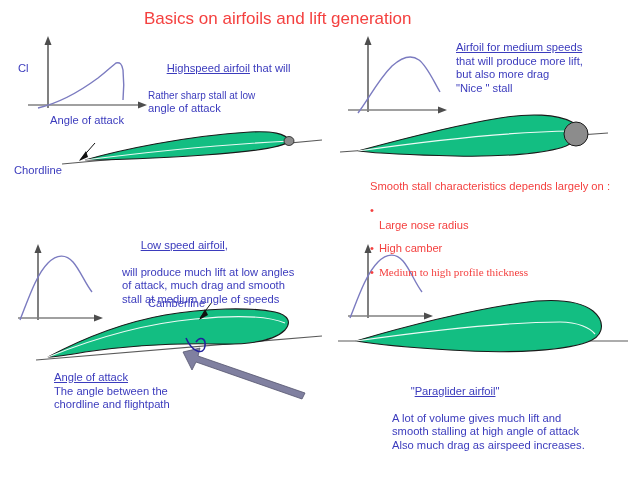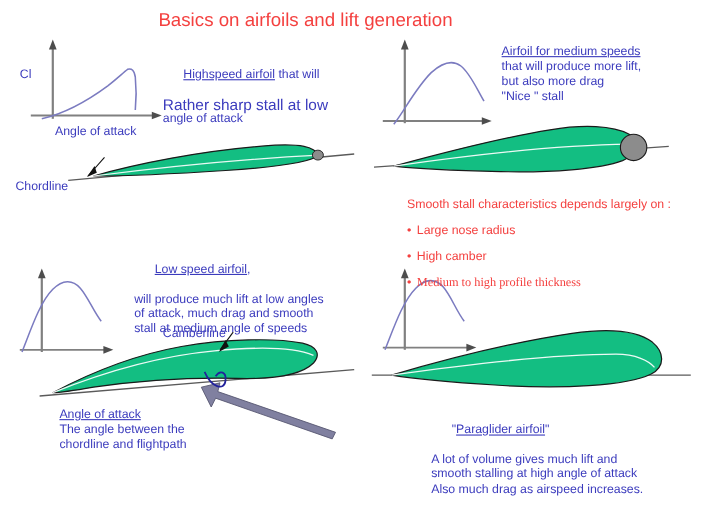--- a/index.html
+++ b/index.html
@@ -156,39 +156,39 @@
 
   <div class="txt red" style="left:144px; top:12px; font-size:17px;">Basics on airfoils and lift generation</div>
 
   <div class="axislabel" style="left:18px; top:62px;">Cl</div>
   <div class="axislabel" style="left:50px; top:114px;">Angle of attack</div>
 
   <div style="position:absolute; left:148px; top:48px;">
     <div style="white-space:pre; font-size:11.2px; line-height:13.6px; color:#3b3bbd;">
       <span class="ul">Highspeed airfoil</span><span> that will</span>
     </div>
-    <div class="txt" style="position:static; font-size:14px; line-height:13.6px;">Rather sharp stall at low</div>
+    <div class="txt" style="position:static; font-size:10px; line-height:13.6px;">Rather sharp stall at low</div>
     <div class="txt" style="position:static; font-size:11.2px; line-height:13.6px;">angle of attack</div>
   </div>
 
   <div class="txt" style="left:14px; top:164px;">Chordline</div>
 
   <div style="position:absolute; left:456px; top:41px;">
     <div class="txt ul" style="position:static; font-size:11.2px; line-height:13.6px;">Airfoil for medium speeds</div>
     <div class="txt" style="position:static; font-size:11.2px; line-height:13.6px;text-align:right;">that will produce more lift,</div>
     <div class="txt" style="position:static; font-size:11.2px; line-height:13.6px;">but also more drag</div>
     <div class="txt" style="position:static; font-size:11.2px; line-height:13.6px;">"Nice " stall</div>
   </div>
 
   <div style="position:absolute; left:370px; top:180px;">
     <div class="txt red" style="position:static; font-size:11.2px; line-height:13.6px;text-align:center;">Smooth stall characteristics depends largely on :</div>
     <div style="height:10px;"></div>
     <div style="display:flex; gap:5px; margin-bottom:10px;">
       <span class="txt red" style="position:static;">•</span>
-      <span class="txt red" style="position:static;">Large nose radius</span>
+      <span class="txt red" style="position:static;margin-top:15px;">Large nose radius</span>
     </div>
     <div style="display:flex; gap:5px; margin-bottom:10px;">
       <span class="txt red" style="position:static;">•</span>
       <span class="txt red" style="position:static;">High camber</span>
     </div>
     <div style="display:flex; gap:5px;">
       <span class="txt red" style="position:static;">•</span>
       <span class="txt red" style="position:static;font-family:Liberation Serif, serif;">Medium to high profile thickness</span>
     </div>
   </div>

